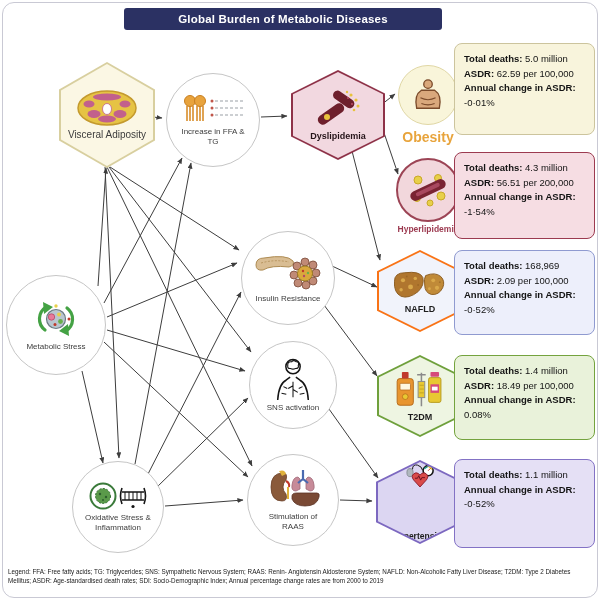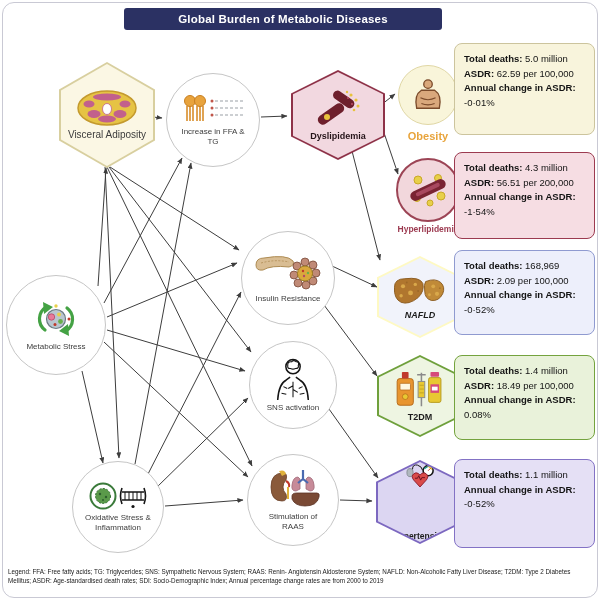--- a/index.html
+++ b/index.html
@@ -12,21 +12,21 @@
   svg.arrows{position:absolute;left:0;top:0;z-index:1;}
   svg.arrows line{stroke:#3d3d3d;stroke-width:1;}
   .node-circle{position:absolute;border-radius:50%;background:#fff;border:1.5px solid #c6c6c6;
     display:flex;flex-direction:column;align-items:center;justify-content:center;gap:2px;
     text-align:center;z-index:2;box-sizing:border-box;}
   .node-label{font-size:8px;color:#3c3c3c;line-height:1.2;}
   .hex{position:absolute;z-index:2;clip-path:polygon(50% 0%,100% 26%,100% 74%,50% 100%,0% 74%,0% 26%);}
   .hex-inner{position:absolute;inset:2px;clip-path:polygon(50% 0%,100% 26%,100% 74%,50% 100%,0% 74%,0% 26%);
     display:flex;flex-direction:column;align-items:center;justify-content:center;gap:2px;text-align:center;}
   .hex-label{font-size:8.5px;font-weight:bold;color:#1c1c1c;line-height:1.15;}
-  .ext-label{position:absolute;z-index:2;text-align:center;font-weight:bold;font-size:11px;line-height:1.1;}
+  .ext-label{position:absolute;z-index:2;text-align:center;font-weight:bold;font-size:14px;line-height:1.1;}
   .info-box{position:absolute;left:454px;width:141px;border-radius:8px;box-sizing:border-box;
     padding:8px 8px 6px 9px;z-index:2;font-size:9.5px;color:#141414;line-height:1.55;}
   .info-box .b{font-weight:bold;}
   .info-box .block{display:block;}
   .box-obesity{background:#f8f4dc;border:1.5px solid #ccc49d;}
   .box-hyperlipidemia{background:#f6dde3;border:1.5px solid #9c3a50;}
   .box-nafld{background:#edeffb;border:1.5px solid #8f9ad0;}
   .box-t2dm{background:#e9f2da;border:1.5px solid #74a33e;}
   .box-hypertension{background:#e5e0f5;border:1.5px solid #8372c5;}
   .legend{position:absolute;left:8px;top:567px;width:586px;font-size:6.3px;color:#1a1a1a;line-height:1.45;z-index:2;}
@@ -235,21 +235,21 @@
         <path d="M33 7 Q30 15 33 23"></path>
         <path d="M55 7 Q58 15 55 23"></path>
         <path d="M33 11 H55 M33 19 H55"></path>
         <path d="M36 11 V19 M40 11 V19 M44 11 V19 M48 11 V19 M52 11 V19" stroke-width="1"></path>
       </g>
       <circle cx="44" cy="25.5" r="1.6" fill="#151515"></circle>
     </svg>
     <div class="node-label" style="width:66px;">Oxidative Stress &amp; Inflammation</div>
   </div>
 
-  <div class="hex" style="left:377px;top:256px;width:86px;height:82px;background:#fef9c3;font-style:italic;">
+  <div class="hex" style="left:377px;top:250px;width:86px;height:82px;background:#f97316;">
     <div class="hex-inner" style="background:#f1f3fb;">
       <svg width="60" height="34" viewBox="0 0 60 36">
         <path d="M3 14 Q3 5 14 5 Q30 3 33 10 Q35 18 28 25 Q18 33 10 30 Q2 26 3 14 Z" fill="#b0762e" stroke="#8a5a1f" stroke-width="1"></path>
         <path d="M36 8 Q46 4 52 9 Q57 14 54 21 Q50 29 42 28 Q35 26 35 18 Q34 11 36 8 Z" fill="#c08a38" stroke="#8a5a1f" stroke-width="1"></path>
         <g fill="#d9a84a">
           <circle cx="12" cy="13" r="2.2"></circle>
             <circle cx="20" cy="20" r="2.6"></circle>
           <circle cx="25" cy="11" r="1.8"></circle>
             <circle cx="10" cy="23" r="1.8"></circle>
           <circle cx="44" cy="13" r="2"></circle>

